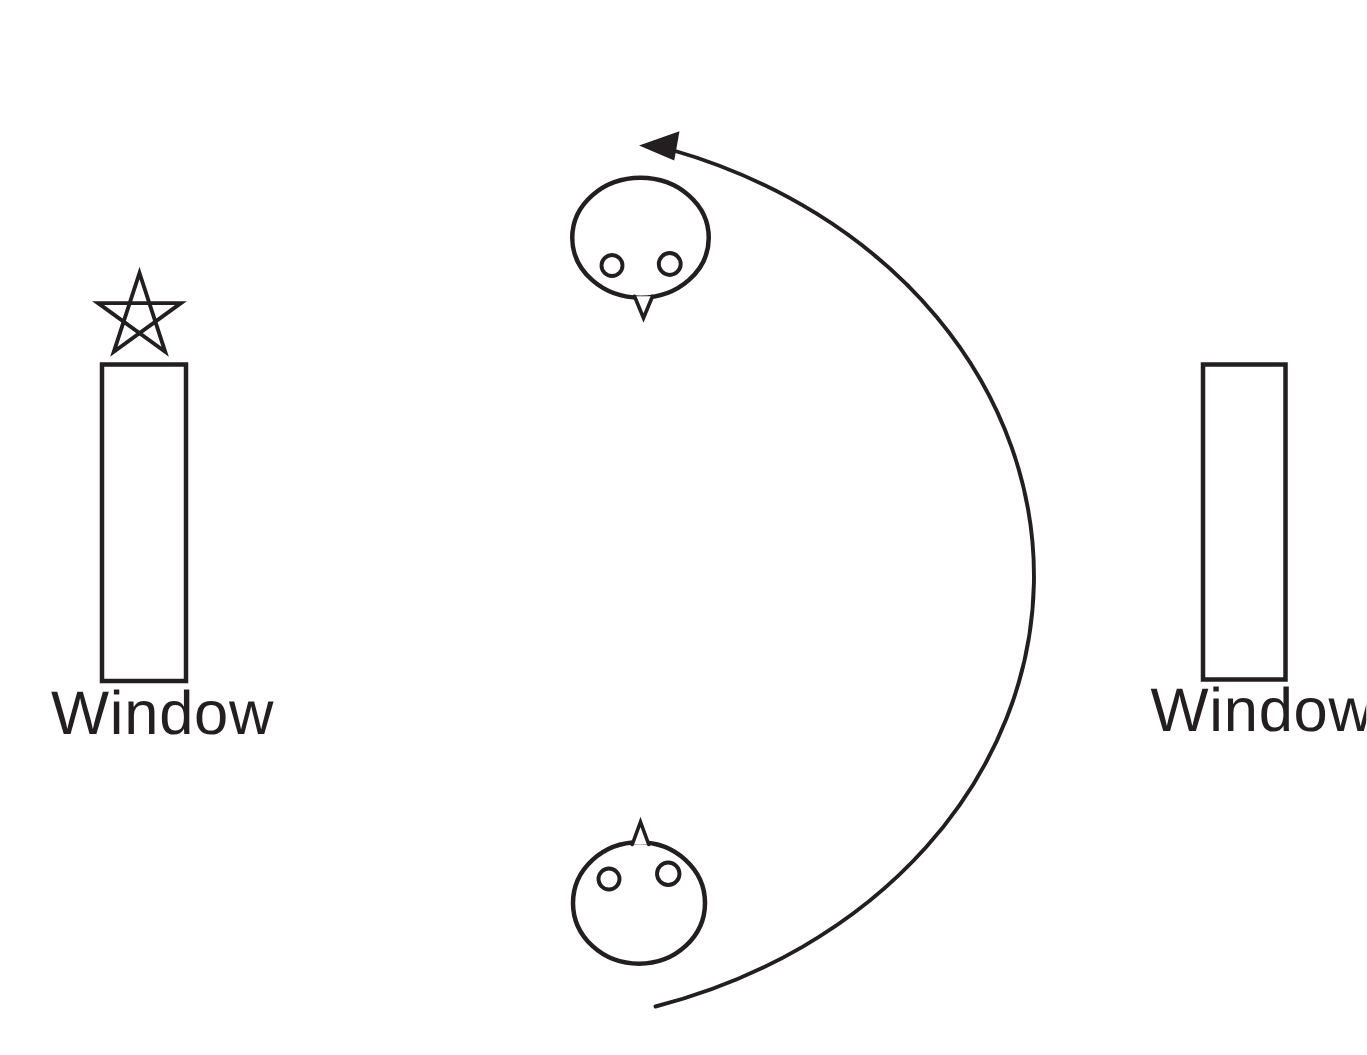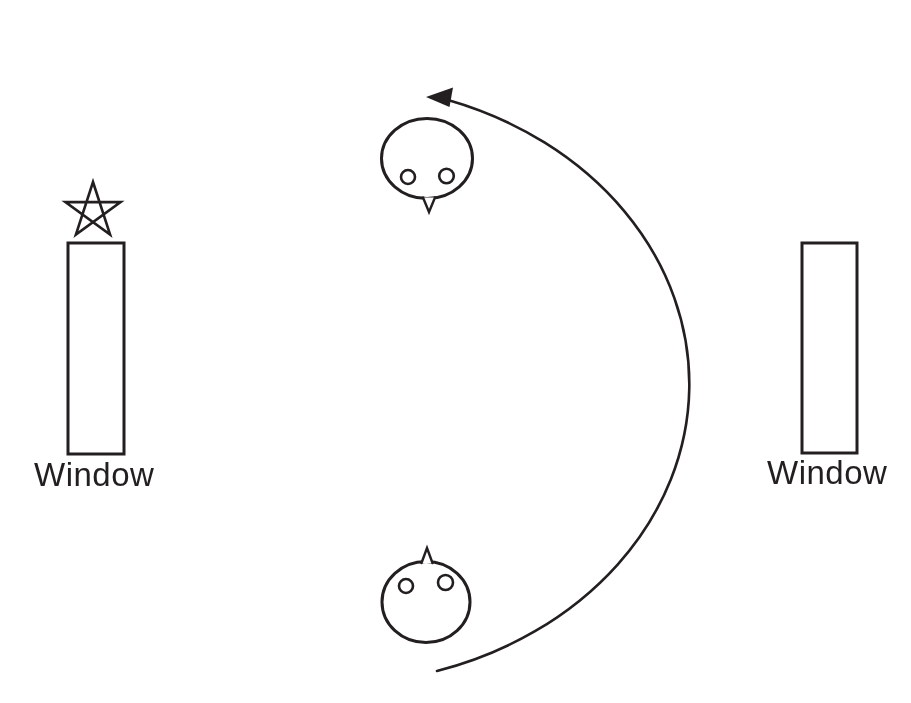--- a/index.html
+++ b/index.html
@@ -17,21 +17,21 @@
     overflow: hidden;
   }
   .diagram-svg {
     position: absolute;
     left: 0;
     top: 0;
     display: block;
   }
   .label {
     position: absolute;
-    font-size: 33px;
+    font-size: 41px;
     line-height: 36px;
     letter-spacing: 0.5px;
     color: var(--line, #231f20);
     white-space: nowrap;
     user-select: none;
   }
   .label-left  { left: 34px;  top: 457px; }
   .label-right { left: 767px; top: 455px; }
 </style>
 </head>

